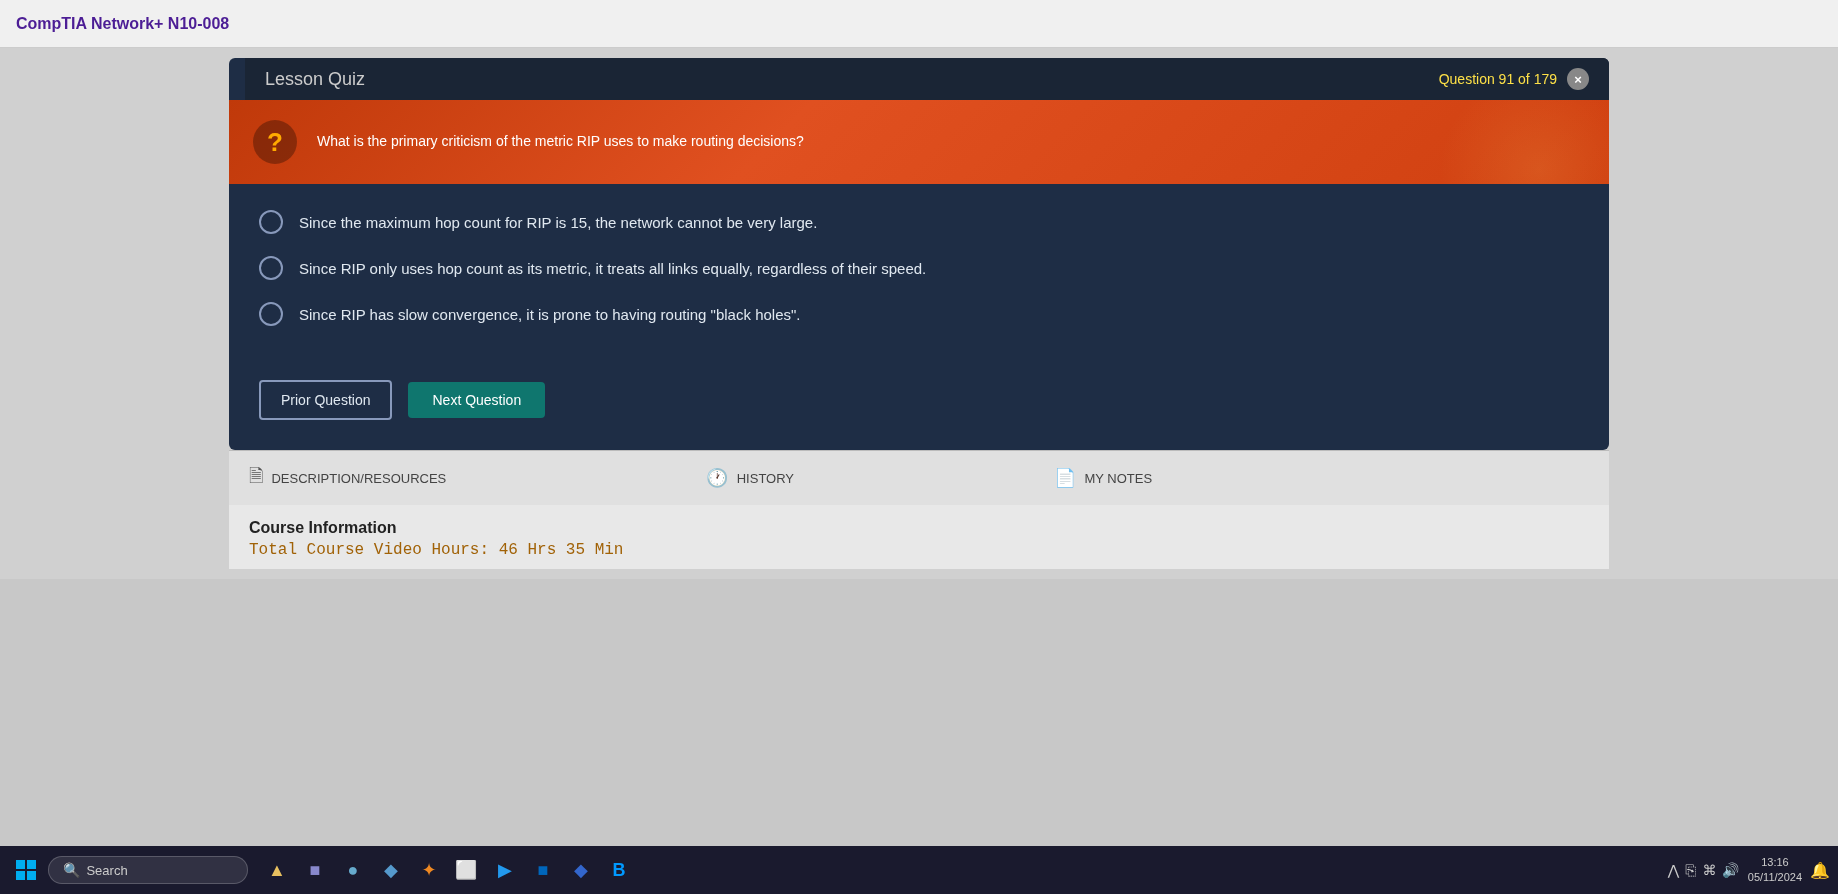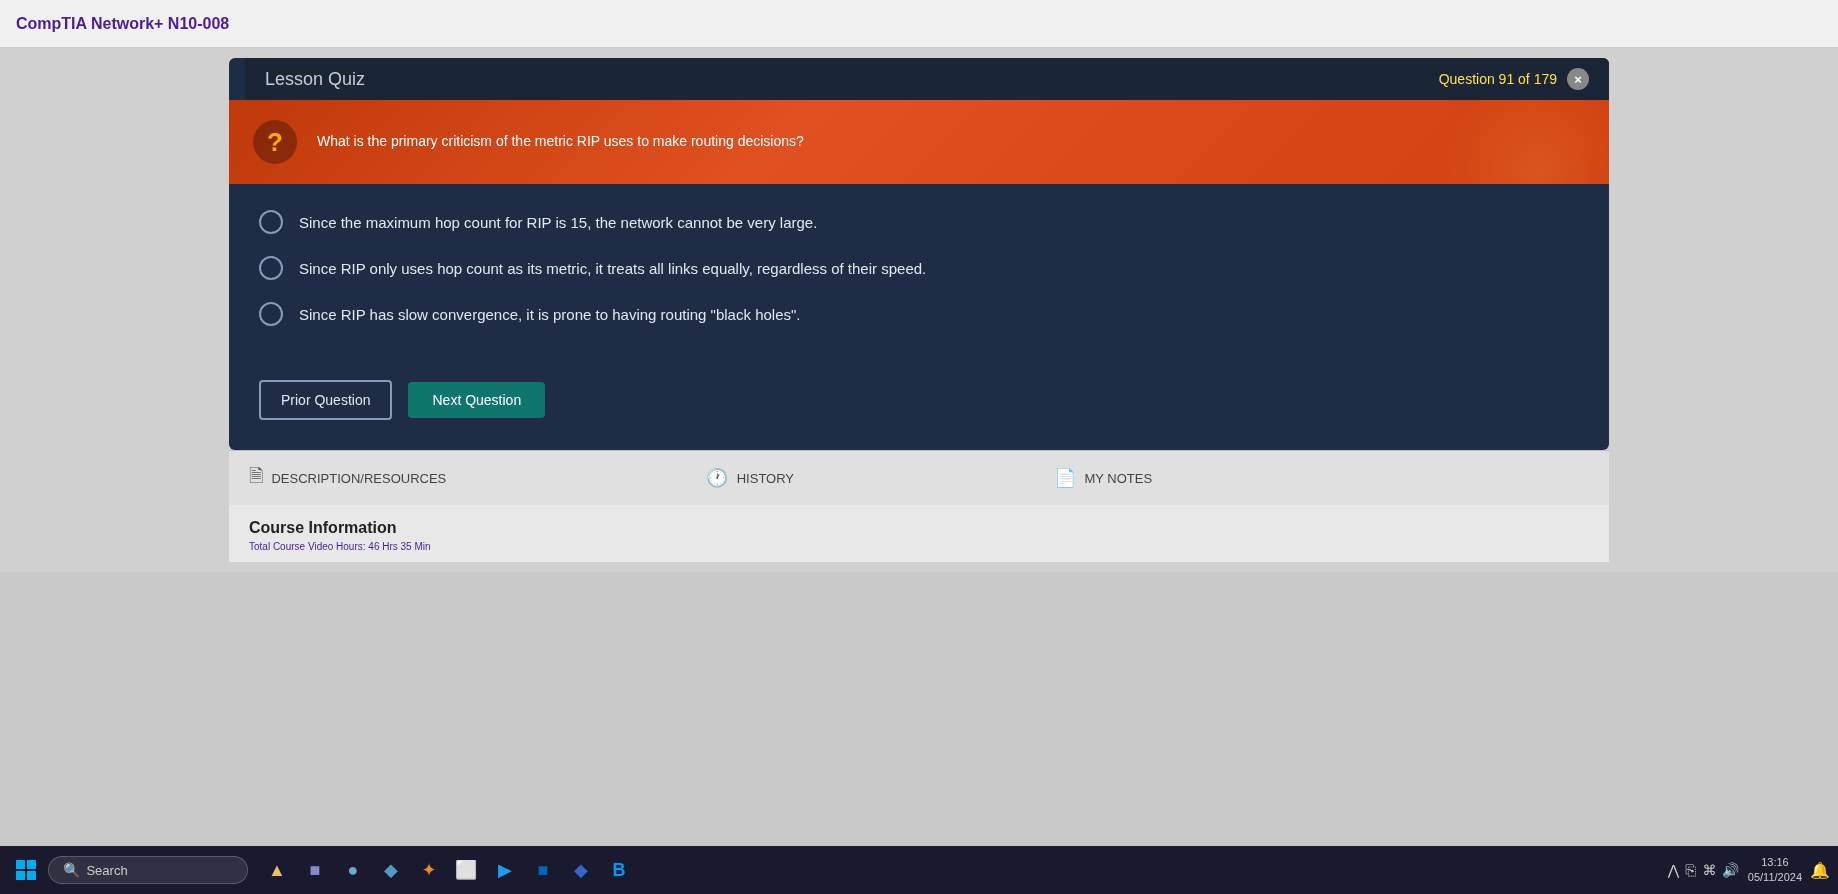--- a/index.html
+++ b/index.html
@@ -207,22 +207,23 @@
     }
 
     .course-title {
       font-size: 16px;
       color: #222;
       font-weight: 600;
       margin-bottom: 4px;
     }
 
     .course-subtitle {
-      font-size: 10px;
-      color: #4c1d95;
+      font-size: 16px;
+      color: #a16207;
+      font-family: Liberation Mono, monospace;
     }
 
     
     .taskbar {
       position: fixed;
       bottom: 0;
       left: 0;
       right: 0;
       height: 48px;
       background: #1a1a2e;

